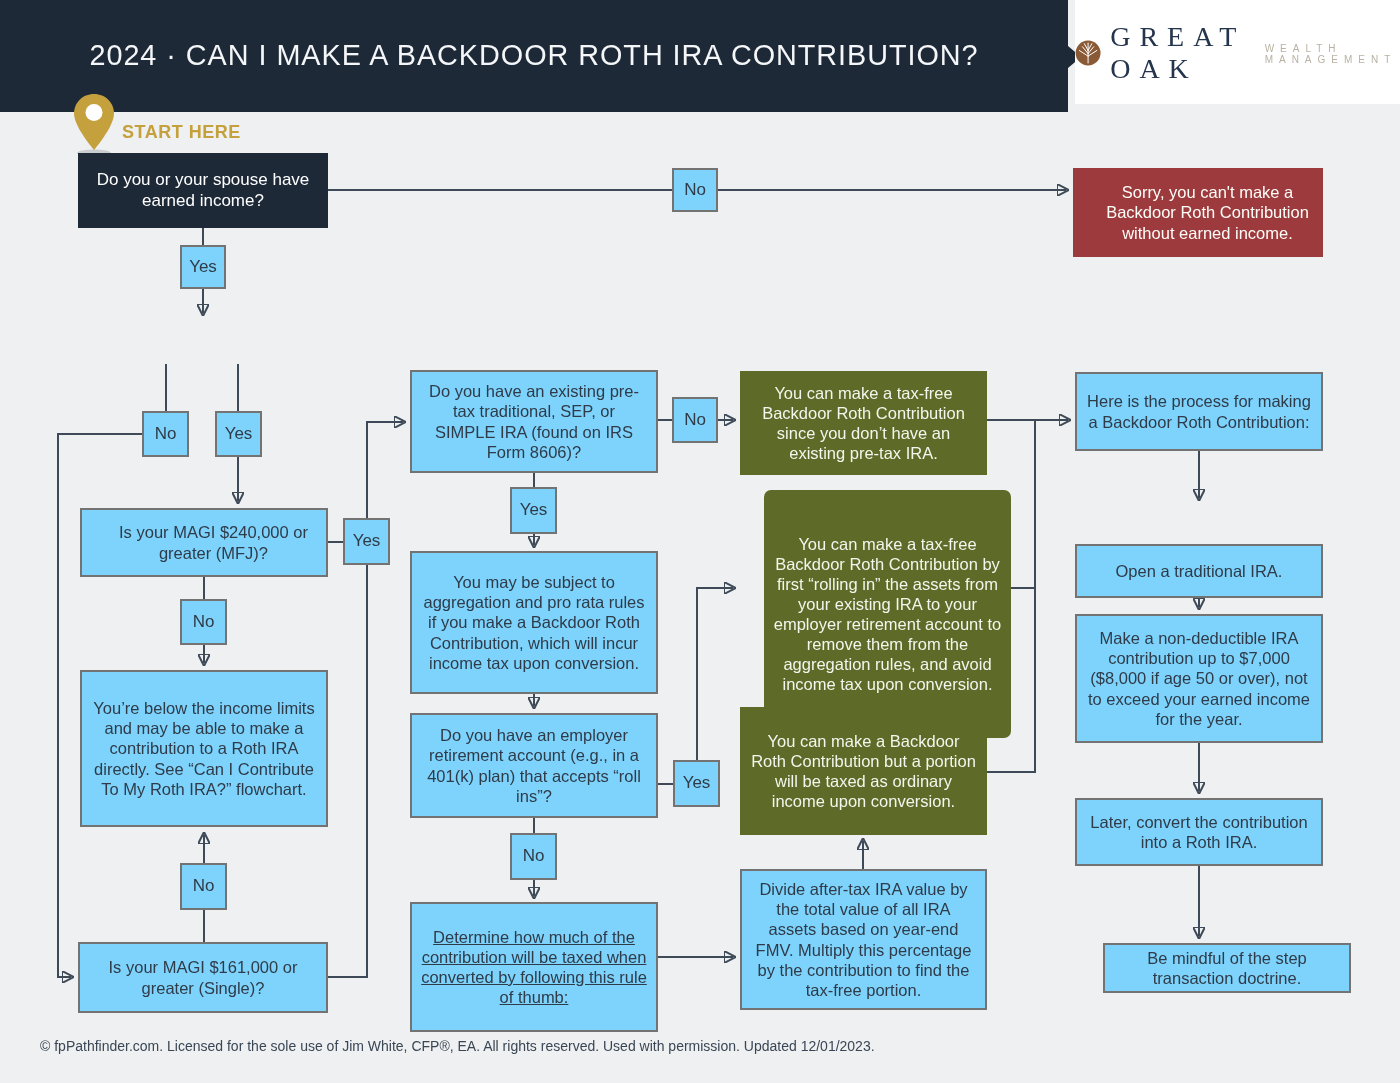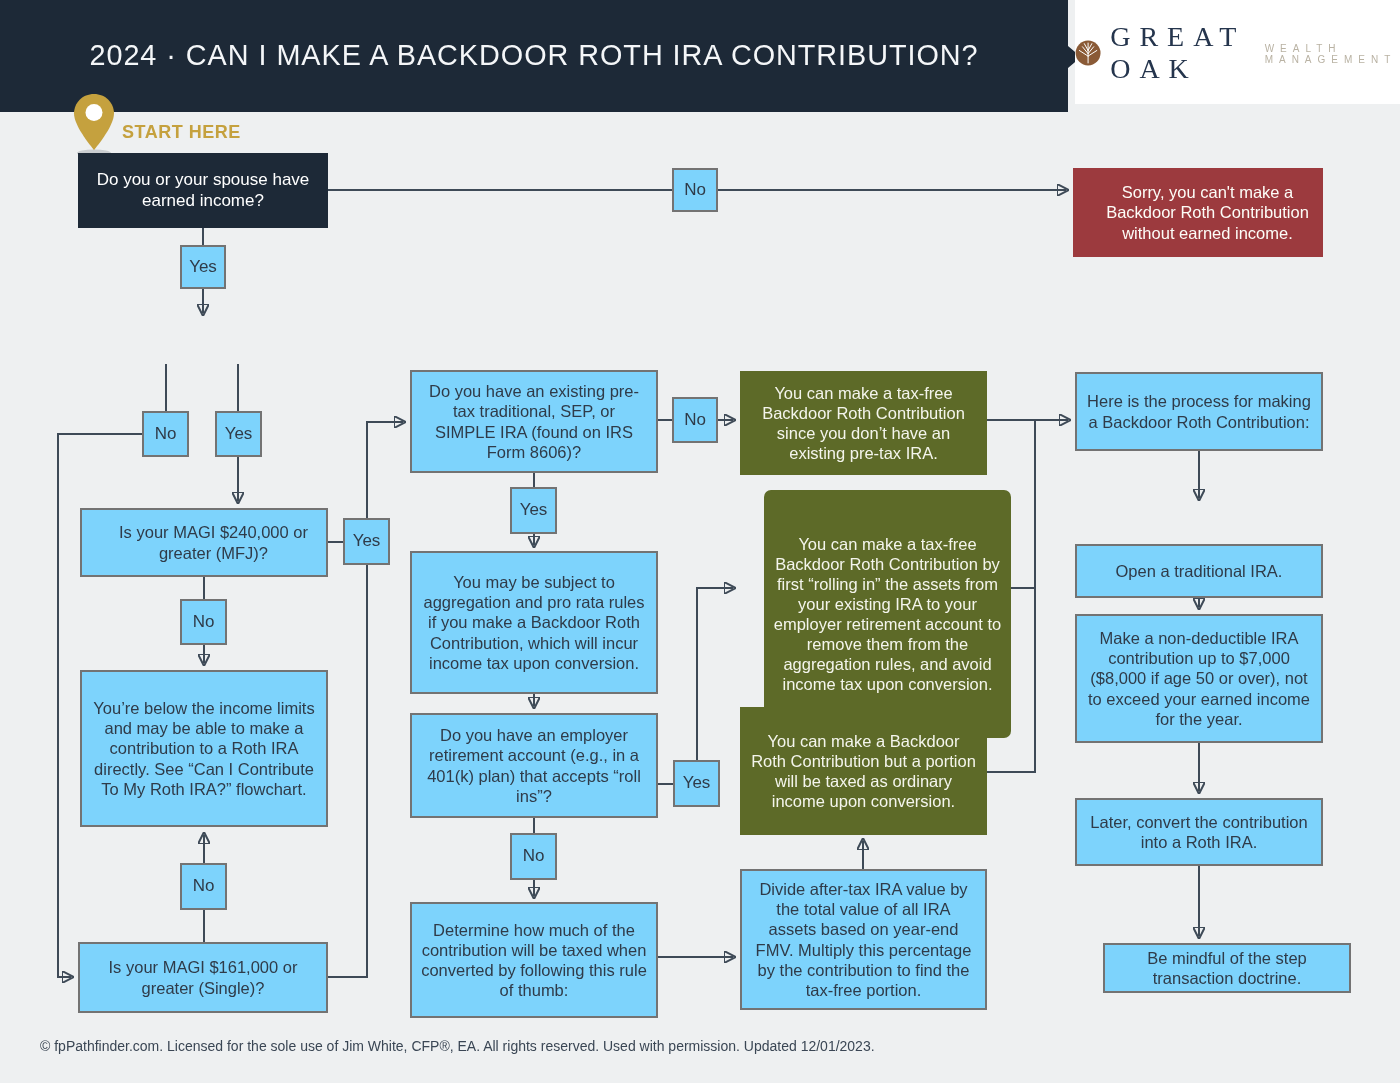--- a/index.html
+++ b/index.html
@@ -73,21 +73,21 @@
   #n-below      { left:80px;   top:670px; width:248px; height:157px; }
   #t-no4        { left:180px;  top:863px; width:47px;  height:47px; }
   #n-magi161    { left:78px;   top:942px; width:250px; height:71px; }
   #n-pretax     { left:410px;  top:370px; width:248px; height:103px; }
   #t-no5        { left:672px;  top:397px; width:46px;  height:46px; }
   #t-yes4       { left:510px;  top:487px; width:47px;  height:47px; }
   #n-aggregation{ left:410px;  top:551px; width:248px; height:143px; }
   #n-employer   { left:410px;  top:713px; width:248px; height:105px; }
   #t-yes5       { left:673px;  top:760px; width:47px;  height:47px; }
   #t-no6        { left:510px;  top:833px; width:47px;  height:47px; }
-  #n-determine  { left:410px;  top:902px; width:248px; height:116px; }
+  #n-determine  { left:410px;  top:902px; width:248px; height:130px;text-decoration:underline; }
   #g1           { left:740px;  top:371px; width:247px; height:104px; }
   #g2           { left:764px;  top:490px; width:247px; height:248px;border-radius:7px; }
   #g3           { left:740px;  top:707px; width:247px; height:128px; }
   #n-divide     { left:740px;  top:869px; width:247px; height:141px; }
   #n-process    { left:1075px; top:372px; width:248px; height:79px; }
   #n-open       { left:1075px; top:504px; width:248px; height:54px;margin-top:40px; }
   #n-nondeduct  { left:1075px; top:614px; width:248px; height:129px; }
   #n-later      { left:1075px; top:798px; width:248px; height:68px; }
   #n-step       { left:1075px; top:943px; width:248px; height:50px;margin-left:28px; }
 

